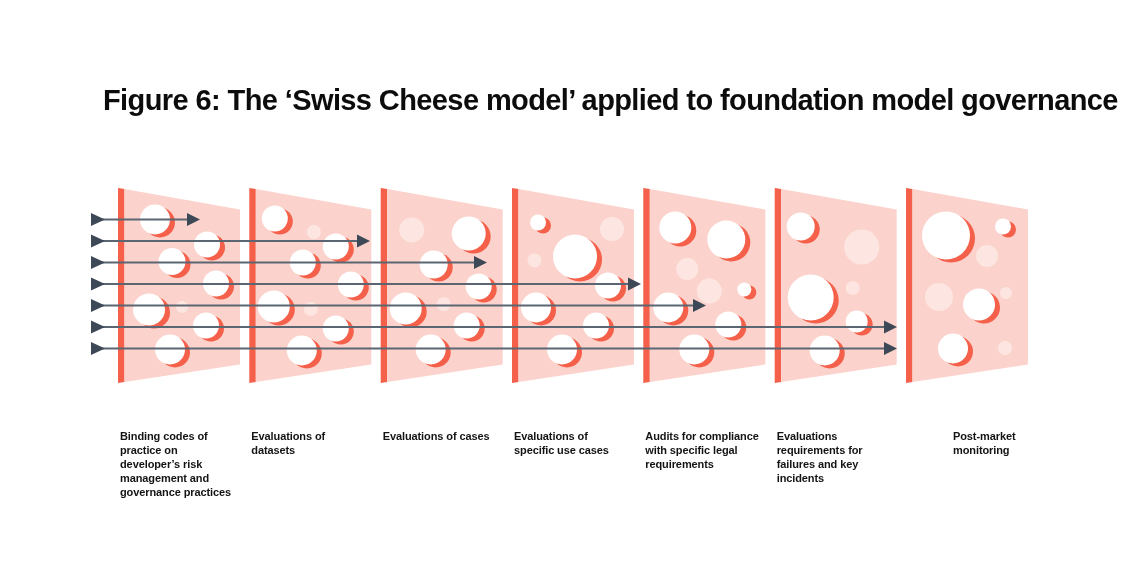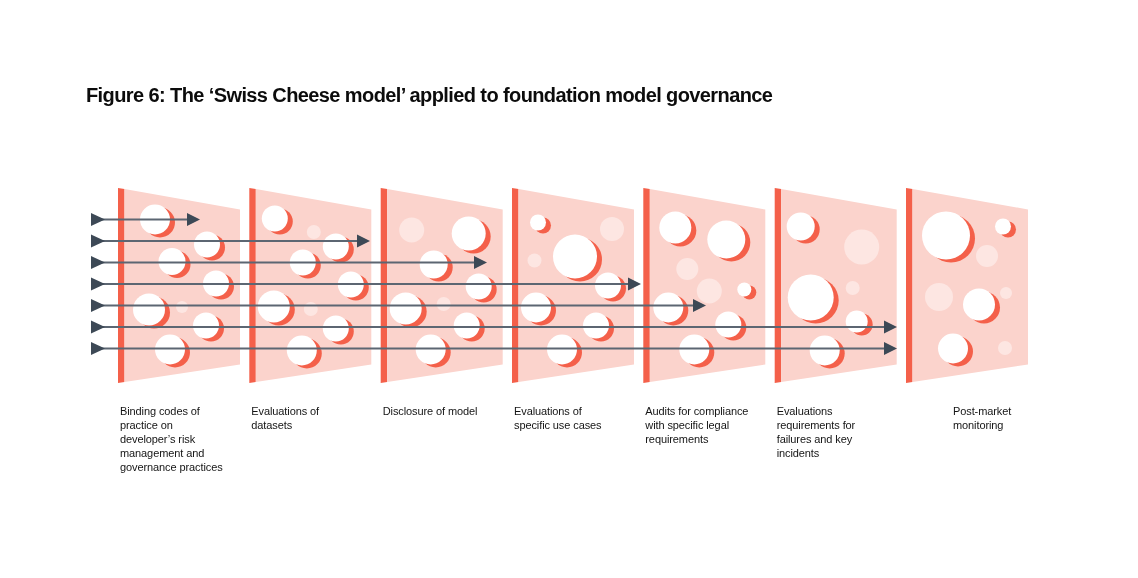--- a/index.html
+++ b/index.html
@@ -10,40 +10,40 @@
   }
   #canvas {
     position: relative;
     width: 1138px;
     height: 578px;
     background: #ffffff;
     overflow: hidden;
   }
   #figure-title {
     position: absolute;
-    left: 86px;
+    left: 103px;
     top: 84px;
-    font-size: 20px;
+    font-size: 29px;
     font-weight: 700;
     letter-spacing: -0.6px;
     color: #0c0c0c;
     white-space: nowrap;
   }
   #diagram {
     position: absolute;
     left: 0;
     top: 0;
   }
   #labels-row .slice-label {
     position: absolute;
-    top: 404px;
+    top: 429px;
     width: 134px;
     font-size: 11px;
     line-height: 14px;
-    font-weight: 400;
+    font-weight: 700;
     letter-spacing: -0.1px;
     color: #141414;
     white-space: pre-line;
   }
 </style>
 </head>
 <body>
 
 <div id="canvas">
   <div id="figure-title">Figure 6: The ‘Swiss Cheese model’ applied to foundation model governance</div>
@@ -245,21 +245,21 @@
       </g>
     </svg>
   <div id="labels-row">
       <div class="slice-label" style="left: 120px;">Binding codes of
 practice on
 developer’s risk
 management and
 governance practices</div>
       <div class="slice-label" style="left: 251.3px;">Evaluations of
 datasets</div>
-      <div class="slice-label" style="left: 382.7px;">Disclosure of model</div>
+      <div class="slice-label" style="left: 382.7px;">Evaluations of cases</div>
       <div class="slice-label" style="left: 514px;">Evaluations of
 specific use cases</div>
       <div class="slice-label" style="left: 645.3px;">Audits for compliance
 with specific legal
 requirements</div>
       <div class="slice-label" style="left: 776.7px;">Evaluations
 requirements for
 failures and key
 incidents</div>
       <div class="slice-label" style="left: 908px; margin-left: 45px;">Post-market

